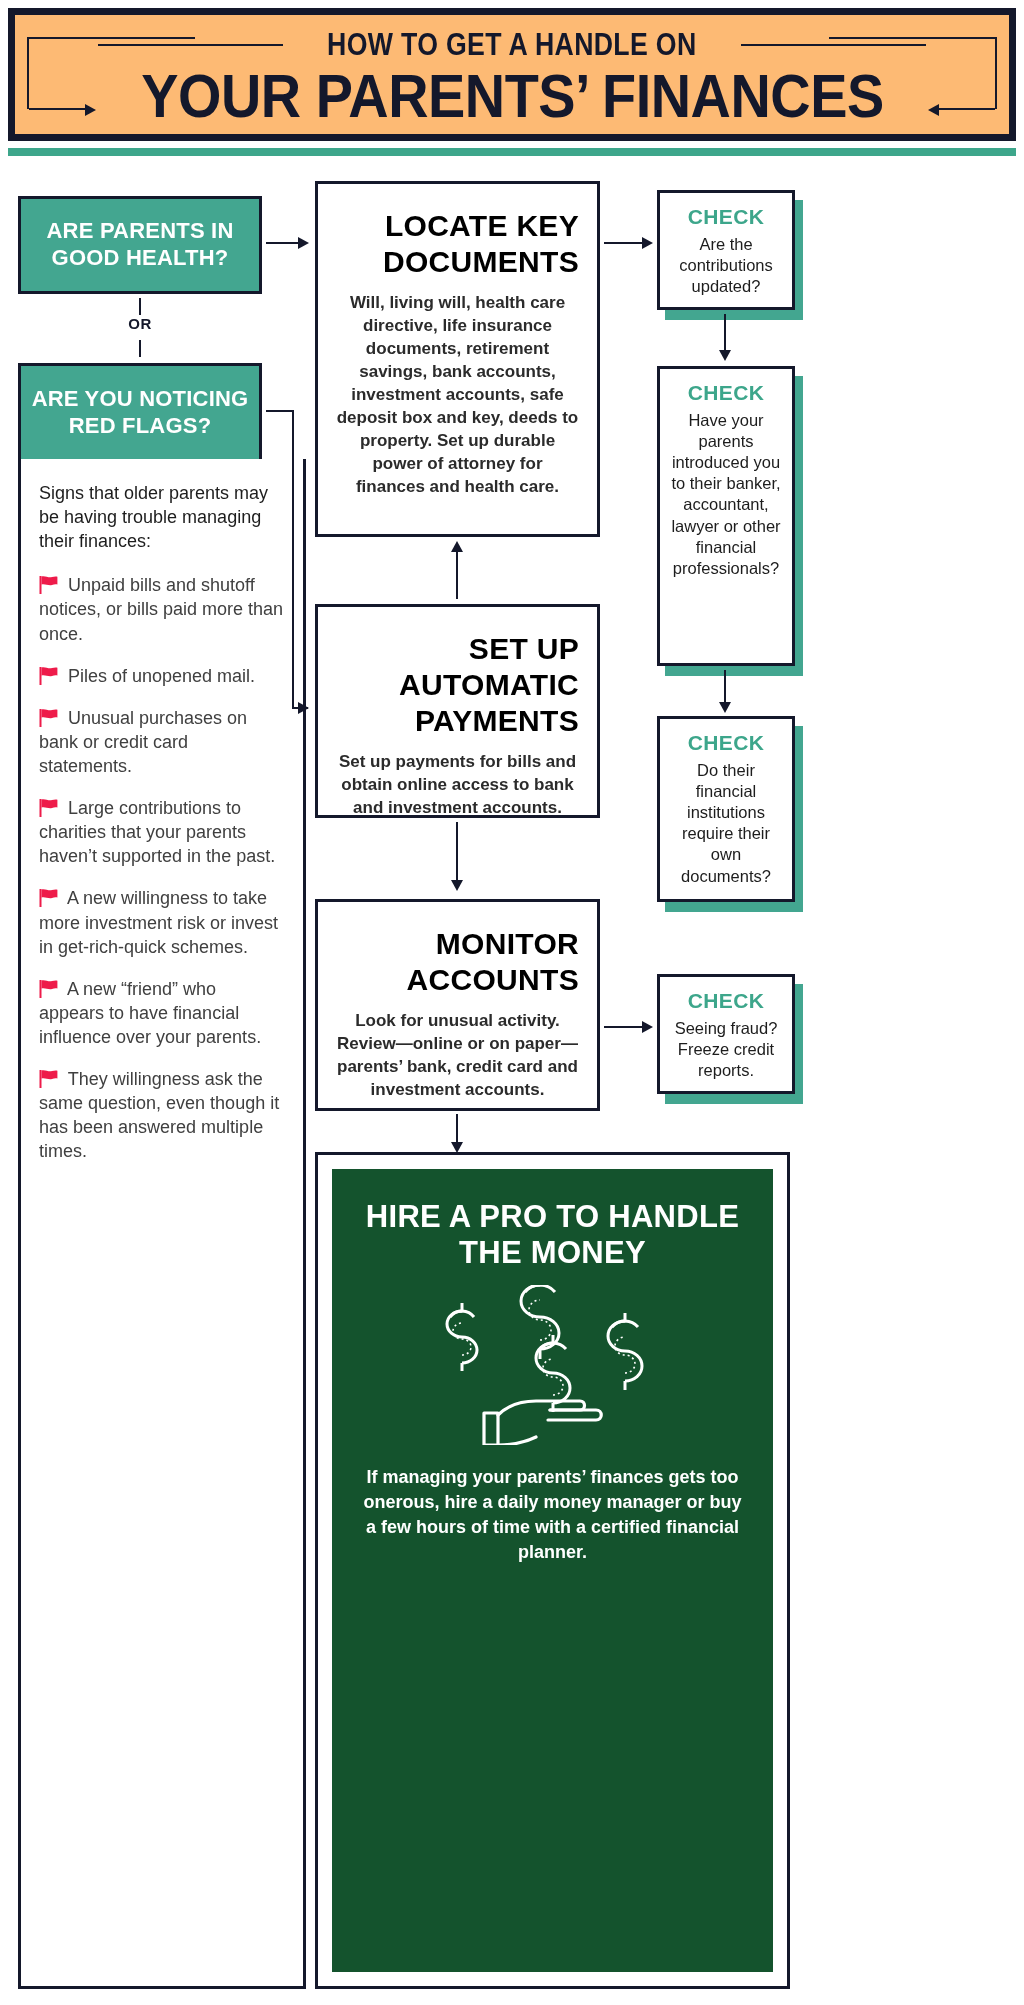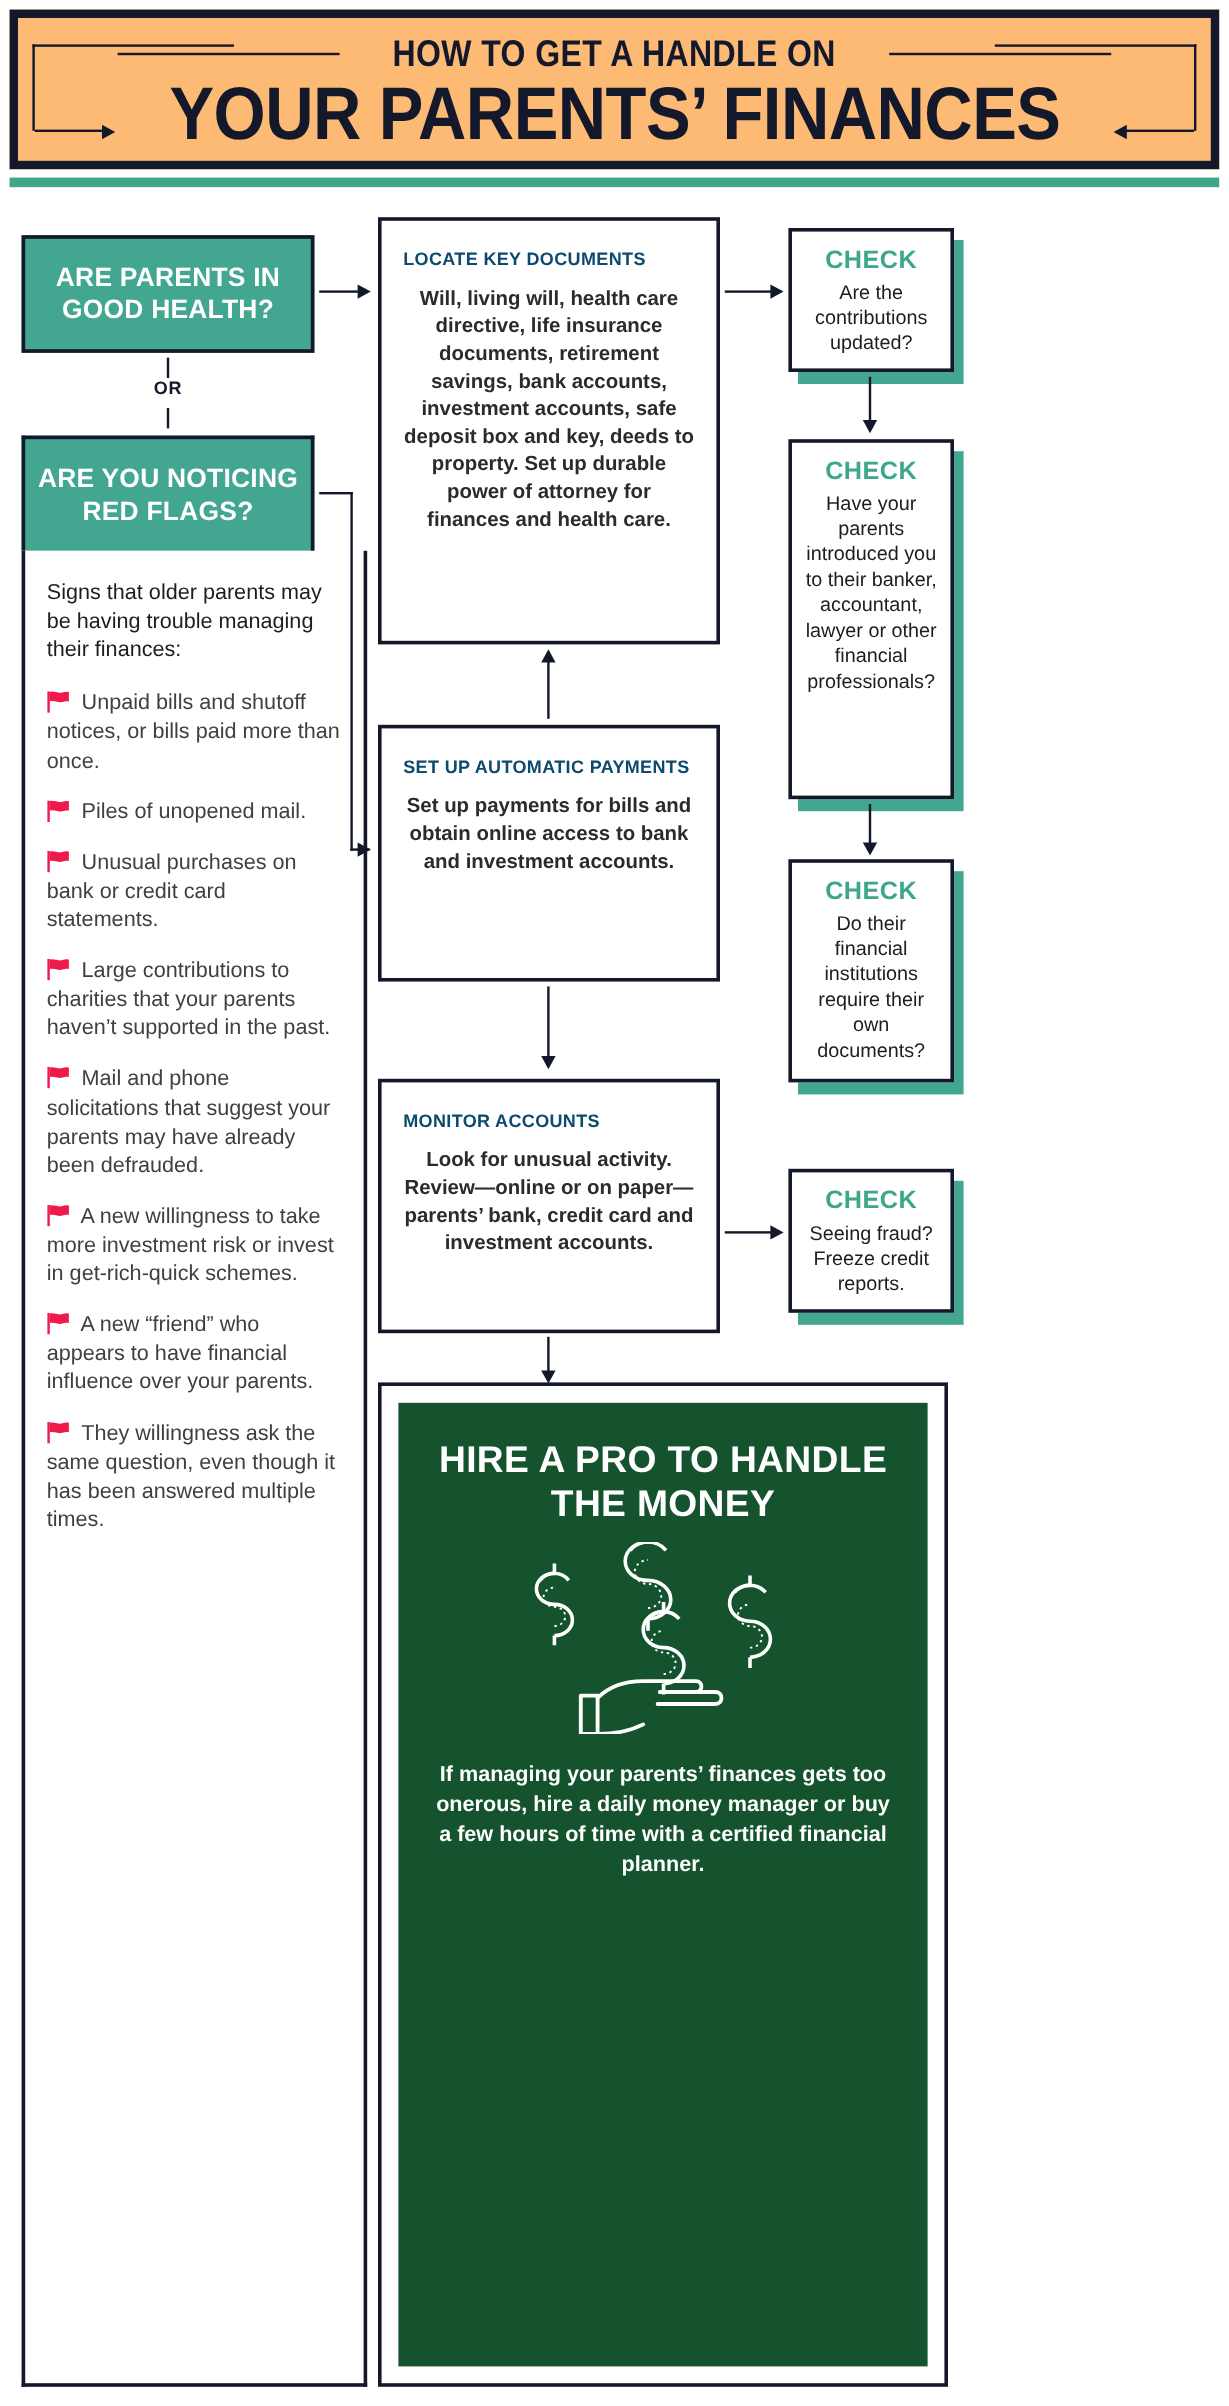--- a/index.html
+++ b/index.html
@@ -152,24 +152,24 @@
     color: #ffffff;
     font-size: 22px;
     line-height: 1.22;
     text-align: center;
     letter-spacing: 0.2px;
   }
 
   .head-green {
     font-family: "Liberation Sans Narrow", "Liberation Sans", sans-serif;
     font-weight: 700;
-    color: #0c4a6e;
-    font-size: 15px;
+    color: #000000;
+    font-size: 30px;
     line-height: 1.2;
-    text-align: left;
+    text-align: right;
     letter-spacing: 0.3px;
   }
   .body-bold {
     font-family: "Liberation Sans", sans-serif;
     font-weight: 700;
     color: #2b2b2b;
     font-size: 17px;
     line-height: 1.35;
     text-align: center;
   }
@@ -436,24 +436,20 @@
             <rect x="0.5" y="0" width="2" height="18" fill="#ee1b4a"></rect>
             <path d="M2.5 0.6 C6 -0.5 9.5 2.2 13 1.1 C15 0.5 16.8 0.2 18.4 0.7 L18.4 8.6 C16.8 8.1 15 8.4 13 9 C9.5 10.1 6 7.4 2.5 8.5 Z" fill="#ee1b4a"></path>
           </svg></span><span> Unusual purchases on bank or credit card statements.</span></div>
       <div class="rf-item"><span class="flag-icon"><svg width="19" height="18" viewBox="0 0 19 18" aria-hidden="true">
             <rect x="0.5" y="0" width="2" height="18" fill="#ee1b4a"></rect>
             <path d="M2.5 0.6 C6 -0.5 9.5 2.2 13 1.1 C15 0.5 16.8 0.2 18.4 0.7 L18.4 8.6 C16.8 8.1 15 8.4 13 9 C9.5 10.1 6 7.4 2.5 8.5 Z" fill="#ee1b4a"></path>
           </svg></span><span> Large contributions to charities that your parents haven’t supported in the past.</span></div>
       <div class="rf-item"><span class="flag-icon"><svg width="19" height="18" viewBox="0 0 19 18" aria-hidden="true">
             <rect x="0.5" y="0" width="2" height="18" fill="#ee1b4a"></rect>
             <path d="M2.5 0.6 C6 -0.5 9.5 2.2 13 1.1 C15 0.5 16.8 0.2 18.4 0.7 L18.4 8.6 C16.8 8.1 15 8.4 13 9 C9.5 10.1 6 7.4 2.5 8.5 Z" fill="#ee1b4a"></path>
-          </svg></span><span> Mail and phone solicitations that suggest your parents may have already been defrauded.</span></div>
-      <div class="rf-item"><span class="flag-icon"><svg width="19" height="18" viewBox="0 0 19 18" aria-hidden="true">
-            <rect x="0.5" y="0" width="2" height="18" fill="#ee1b4a"></rect>
-            <path d="M2.5 0.6 C6 -0.5 9.5 2.2 13 1.1 C15 0.5 16.8 0.2 18.4 0.7 L18.4 8.6 C16.8 8.1 15 8.4 13 9 C9.5 10.1 6 7.4 2.5 8.5 Z" fill="#ee1b4a"></path>
           </svg></span><span> A new willingness to take more investment risk or invest in get-rich-quick schemes.</span></div>
       <div class="rf-item"><span class="flag-icon"><svg width="19" height="18" viewBox="0 0 19 18" aria-hidden="true">
             <rect x="0.5" y="0" width="2" height="18" fill="#ee1b4a"></rect>
             <path d="M2.5 0.6 C6 -0.5 9.5 2.2 13 1.1 C15 0.5 16.8 0.2 18.4 0.7 L18.4 8.6 C16.8 8.1 15 8.4 13 9 C9.5 10.1 6 7.4 2.5 8.5 Z" fill="#ee1b4a"></path>
           </svg></span><span> A new “friend” who appears to have financial influence over your parents.</span></div>
       <div class="rf-item"><span class="flag-icon"><svg width="19" height="18" viewBox="0 0 19 18" aria-hidden="true">
             <rect x="0.5" y="0" width="2" height="18" fill="#ee1b4a"></rect>
             <path d="M2.5 0.6 C6 -0.5 9.5 2.2 13 1.1 C15 0.5 16.8 0.2 18.4 0.7 L18.4 8.6 C16.8 8.1 15 8.4 13 9 C9.5 10.1 6 7.4 2.5 8.5 Z" fill="#ee1b4a"></path>
           </svg></span><span> They willingness ask the same question, even though it has been answered multiple times.</span></div>
     </div>

